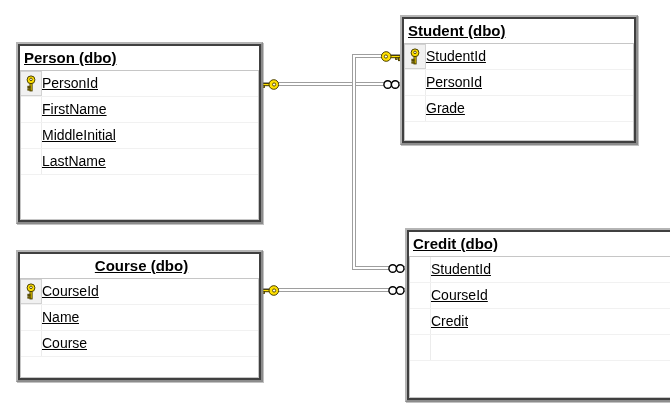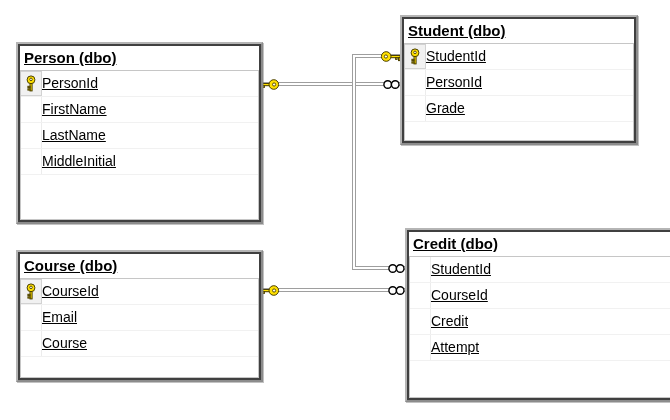--- a/index.html
+++ b/index.html
@@ -137,25 +137,25 @@
             </svg>
           </div>
           <div class="colname">PersonId</div>
         </div>
         <div class="row">
           <div class="sel"></div>
           <div class="colname">FirstName</div>
         </div>
         <div class="row">
           <div class="sel"></div>
+          <div class="colname">MiddleInitial</div>
+        </div>
+        <div class="row">
+          <div class="sel"></div>
           <div class="colname">LastName</div>
-        </div>
-        <div class="row">
-          <div class="sel"></div>
-          <div class="colname">MiddleInitial</div>
         </div>
       </div>
   </div>
 
   <div class="dbtable" style="left:400px;top:15px;width:238px;height:130px;">
     <div class="title">Student (dbo)</div>
     <div class="grid">
         <div class="row">
           <div class="sel pk">
             <svg width="12" height="17" viewBox="0 0 12 17">
@@ -174,40 +174,40 @@
           <div class="sel"></div>
           <div class="colname">PersonId</div>
         </div>
         <div class="row">
           <div class="sel"></div>
           <div class="colname">Grade</div>
         </div>
       </div>
   </div>
 
-  <div class="dbtable" style="left:16px;top:250px;width:247px;height:132px;">
+  <div class="dbtable" style="left:16px;top:250px;width:247px;height:132px;text-align:center;">
     <div class="title">Course (dbo)</div>
     <div class="grid">
         <div class="row">
           <div class="sel pk">
             <svg width="12" height="17" viewBox="0 0 12 17">
               <g fill="#ffe000" stroke="#4a3f00" stroke-width="1">
                 <rect x="5" y="8.5" width="2.1" height="7.4"></rect>
                 <rect x="2.9" y="11.3" width="2.2" height="1.3"></rect>
                 <rect x="2.9" y="13.8" width="2.2" height="1.3"></rect>
                 <circle cx="6" cy="4.8" r="3.9"></circle>
                 <circle cx="6" cy="4.4" r="1.3" fill="#fffde8" stroke-width="0.9"></circle>
               </g>
             </svg>
           </div>
           <div class="colname">CourseId</div>
         </div>
         <div class="row">
           <div class="sel"></div>
-          <div class="colname">Email</div>
+          <div class="colname">Name</div>
         </div>
         <div class="row">
           <div class="sel"></div>
           <div class="colname">Course</div>
         </div>
       </div>
   </div>
 
   <div class="dbtable" style="left:405px;top:228px;width:296px;height:174px;">
     <div class="title">Credit (dbo)</div>
@@ -219,18 +219,17 @@
         <div class="row">
           <div class="sel"></div>
           <div class="colname">CourseId</div>
         </div>
         <div class="row">
           <div class="sel"></div>
           <div class="colname">Credit</div>
         </div>
         <div class="row">
           <div class="sel"></div>
-          <div class="colname">Attempt</div>
         </div>
       </div>
   </div>
 
 </div>
 
 </body></html>

